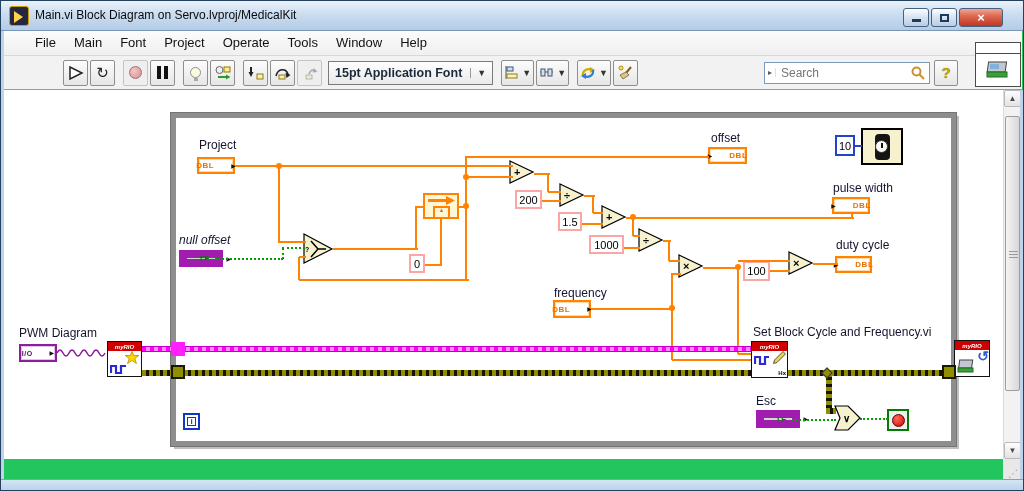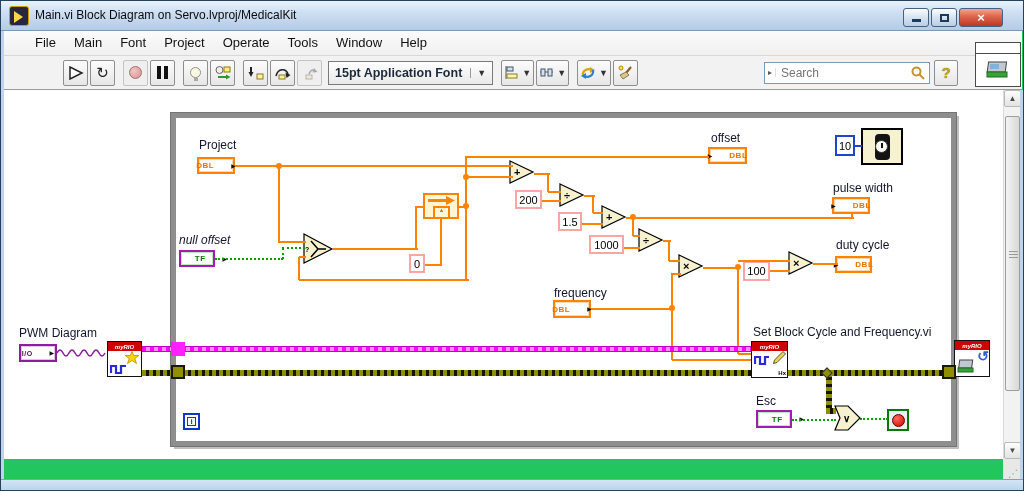--- a/index.html
+++ b/index.html
@@ -52,21 +52,21 @@
   .diagram{position:absolute;left:3px;top:89px;width:999px;height:369px;background:#FFF;overflow:hidden;}
   .loop{position:absolute;left:167px;top:23px;width:785px;height:333px;border:5px solid #8E8E8E;
     outline:1px solid #747474;box-shadow:3px 3px 0 rgba(140,140,140,.55);}
   .lbl{position:absolute;font-size:12px;color:#14142E;white-space:nowrap;}
 
   .term{position:absolute;background:#fff;display:flex;align-items:center;justify-content:center;gap:17px;font-weight:bold;}
   .term .txt{font-size:8px;letter-spacing:.5px;}
   .term .arr{font-size:6px;color:#111;font-weight:normal;line-height:1;}
   .t-dbl{border:2px solid #FF8200;box-shadow:inset 0 0 0 1px #FFD9AE;}
   .t-dbl .txt{color:#E67300;}
-  .t-tf{border:2px solid #a21caf;box-shadow:inset 0 0 0 1px #BFE8BF;padding-left:28px;}
+  .t-tf{border:8px solid #a21caf;box-shadow:inset 0 0 0 1px #BFE8BF;padding-left:28px;}
   .t-tf .txt{color:#067806;}
   .t-io{border:2px solid #8B1F9B;box-shadow:inset 0 0 0 1px #E2C2E8;}
   .t-io .txt{color:#4A0E54;font-size:7px;}
 
   .const{position:absolute;background:#fff;border:2px solid #fca5a5;color:#000;font-size:11px;
     display:flex;align-items:center;justify-content:center;}
   .const.blue{border-color:#2244CC;}
 
   .nodetri{position:absolute;}
   .nodetri polygon{fill:#F6F2CF;stroke:#000;stroke-width:1.2;}

